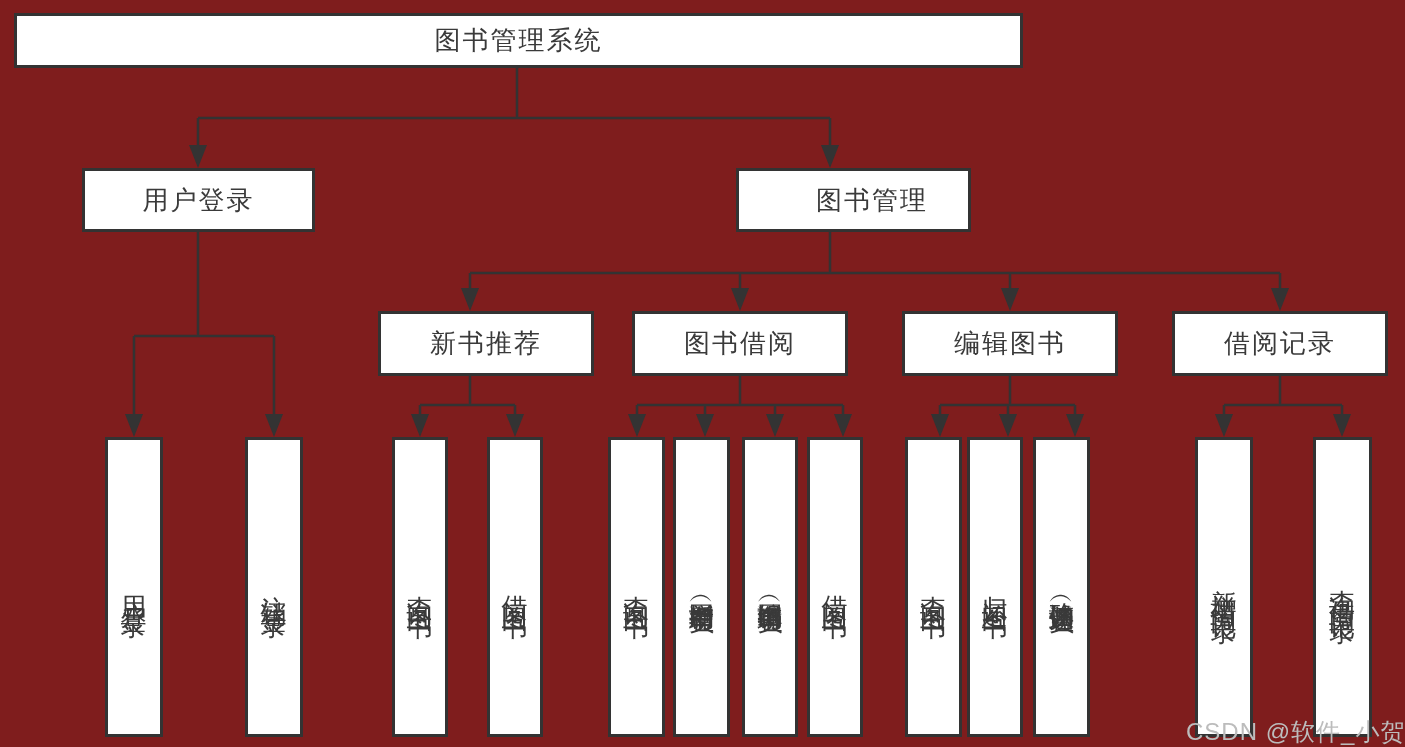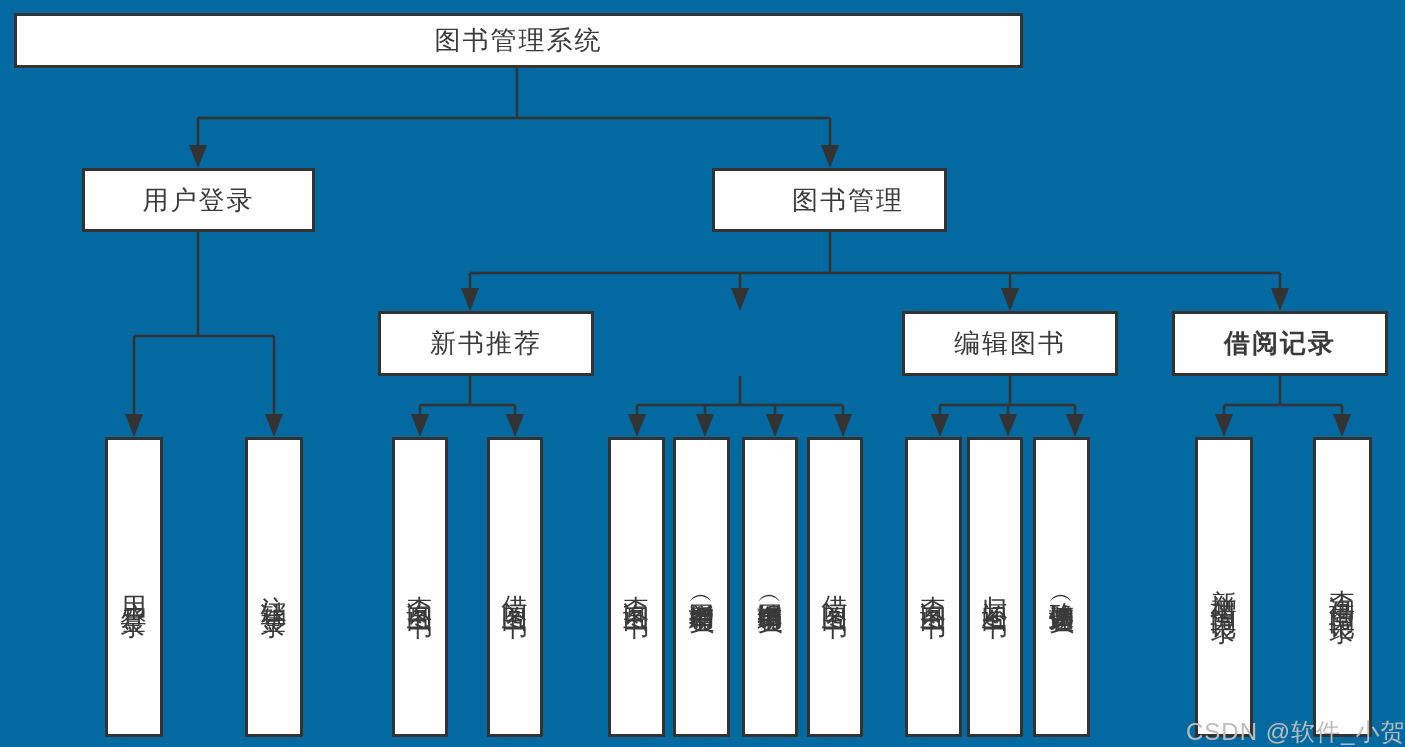--- a/index.html
+++ b/index.html
@@ -1,20 +1,20 @@
 <!DOCTYPE html>
 <html><head>
 <meta charset="utf-8">
 <style>
   html, body { margin: 0; padding: 0; background: #ffffff; }
   #canvas {
     position: relative;
     width: 1405px;
     height: 747px;
-    background: #0369a1;
+    background: #7f1d1d;
     font-family: "Liberation Sans", sans-serif;
     overflow: hidden;
   }
   #connectors {
     position: absolute;
     left: 0; top: 0;
     width: 1405px; height: 747px;
     z-index: 1;
   }
   .box {
@@ -24,26 +24,26 @@
     box-sizing: border-box;
     display: flex;
     align-items: center;
     justify-content: center;
     color: #3a3a3a;
     z-index: 2;
   }
   .hbox { font-size: 26px; letter-spacing: 2px; white-space: nowrap; }
   .root-box  { left: 14px;  top: 13px;  width: 1009px; height: 55px; }
   .l2-login  { left: 82px;  top: 168px; width: 233px;  height: 64px; }
-  .l2-mgmt   { left: 712px; top: 168px; width: 235px;  height: 64px; padding-left: 37px; }
+  .l2-mgmt   { left: 736px; top: 168px; width: 235px;  height: 64px; padding-left: 37px; }
   .l3 { top: 311px; width: 216px; height: 65px; }
   .l3-g0 { left: 362px; margin-left: 16px; }
   .l3-g1 { left: 632px; }
   .l3-g2 { left: 902px; }
-  .l3-g3 { left: 1172px; font-weight: bold; }
+  .l3-g3 { left: 1172px; }
   .vbox { top: 437px; height: 300px; }
   .vtext {
     writing-mode: vertical-rl;
     font-size: 26px;
     letter-spacing: 6px;
     line-height: 1;
     color: #3a3a3a;
   }
   .vtext.long { font-size: 25px; letter-spacing: 1px; }
   #watermark {
@@ -102,20 +102,23 @@
   <div class="box hbox l2-login">
     <span>用户登录</span>
   </div>
   <div class="box hbox l2-mgmt">
     <span>图书管理</span>
   </div>
 
   <div class="box hbox l3 l3-g0">
     <span>新书推荐</span>
   </div>
+  <div class="box hbox l3 l3-g1">
+    <span>图书借阅</span>
+  </div>
   <div class="box hbox l3 l3-g2">
     <span>编辑图书</span>
   </div>
   <div class="box hbox l3 l3-g3">
     <span>借阅记录</span>
   </div>
 
   <div class="box vbox" style="left:105px;width:58px;">
     <span class="vtext">用户登录</span>
   </div>

